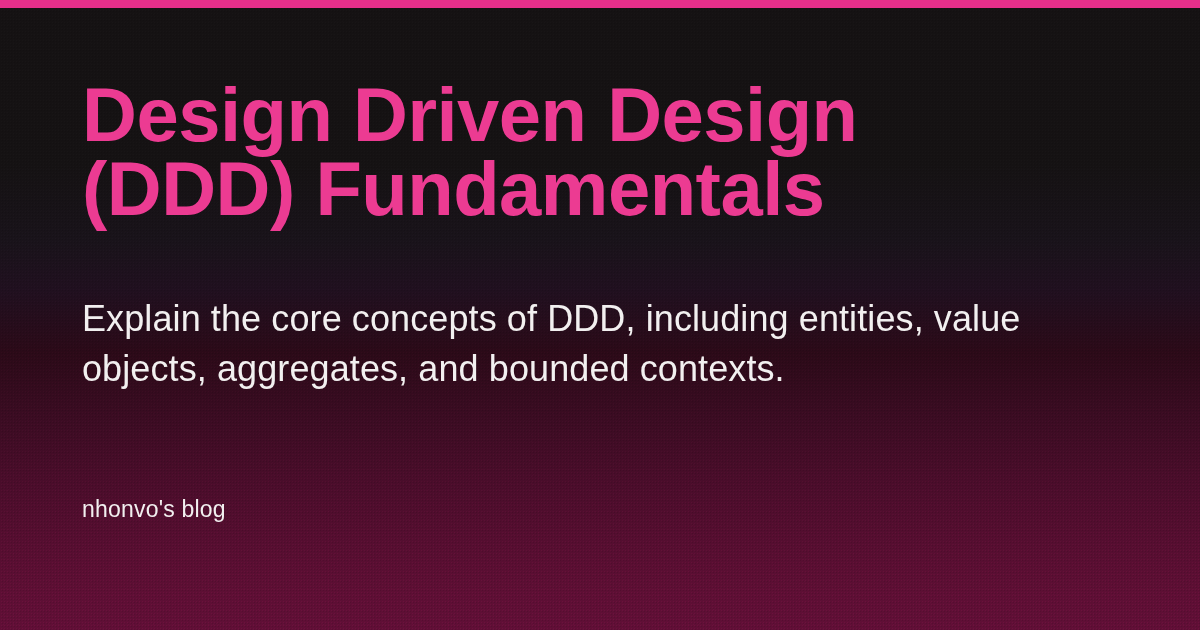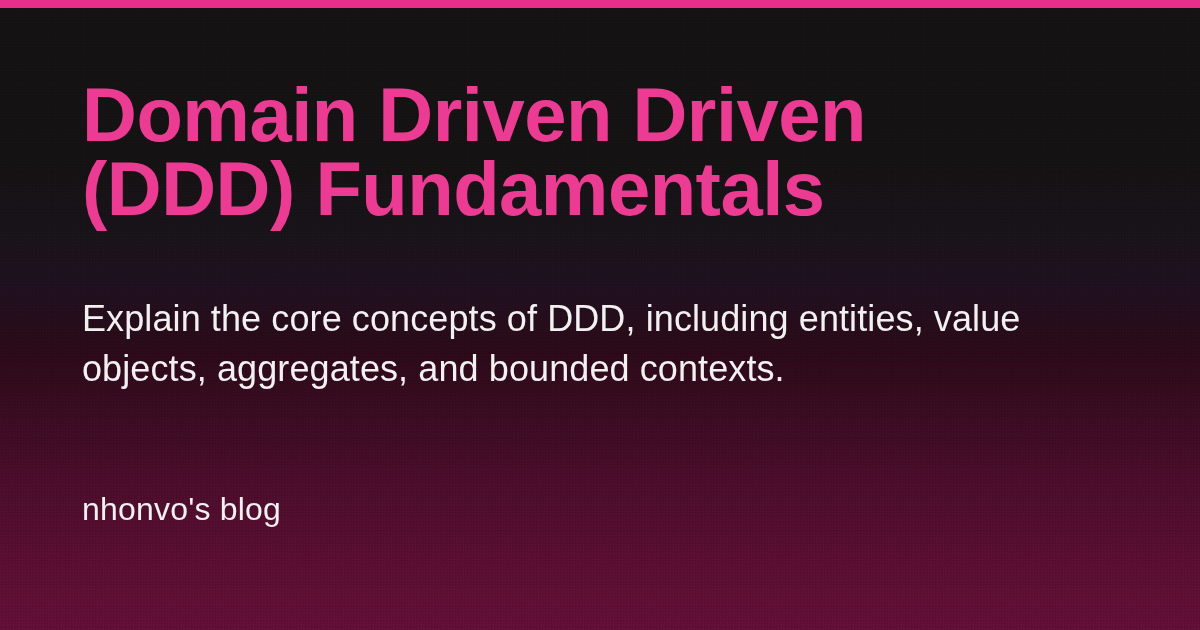--- a/index.html
+++ b/index.html
@@ -109,40 +109,40 @@
     line-height: 50px;
     font-weight: 400;
     letter-spacing: 0.1px;
   }
 
   .footer {
     position: absolute;
     top: 489px;
     left: 0;
     color: #f2f0f0;
-    font-size: 32px;
+    font-size: 23px;
     line-height: 40px;
     font-weight: 400;
     letter-spacing: 0.2px;
   }
 </style>
 </head>
 <body>
 
 <div id="og-card">
 
   <div class="bg-gradient"></div>
   <div class="bg-noise"></div>
   <div class="bg-noise2"></div>
 
   <div class="top-bar"></div>
 
   <div class="content">
 
-    <h1 class="title">Domain Driven Driven (DDD) Fundamentals</h1>
+    <h1 class="title">Design Driven Design (DDD) Fundamentals</h1>
 
     <p class="subtitle">Explain the core concepts of DDD, including entities, value objects, aggregates, and bounded contexts.</p>
 
     <div class="footer">nhonvo's blog</div>
 
   </div>
 
 </div>
 
 </body></html>

